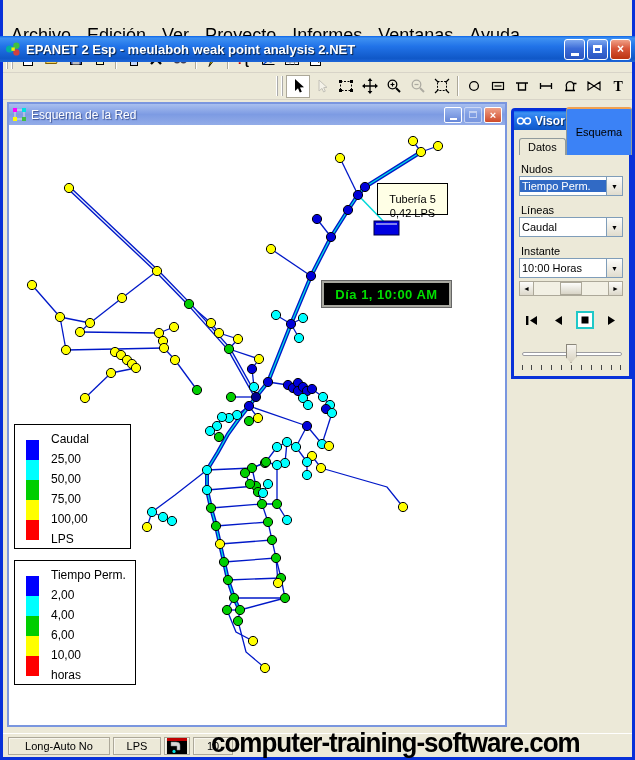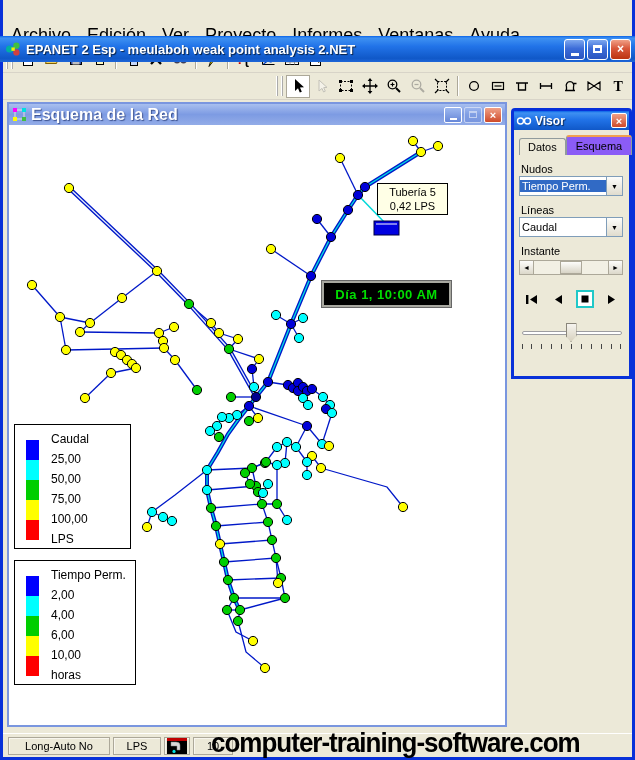--- a/index.html
+++ b/index.html
@@ -42,59 +42,59 @@
   .tbtn.pressed { background:#fff; border:1px solid #ACA899; }
   .tbtn.disabled { opacity:.45; filter:grayscale(1); }
   .tsep { width:2px; height:20px; border-left:1px solid #ACA899; border-right:1px solid #fff; margin:0 3px; }
 
   
   #mapwin { position:absolute; left:7px; top:102px; width:500px; height:625px;
     border:2px solid #7A96DF; background:#fff; z-index:10; }
   #mapwin-title { height:21px; background:linear-gradient(to bottom,#A8BFEF 0%,#7D9BE3 50%,#93ACE8 100%);
     display:flex; align-items:center; padding:0 3px; }
   #mapwin-title .wicon { width:15px; height:15px; margin-right:4px; }
-  #mapwin-title .wtext { flex:1; color:#fff; font-size:16px; font-weight:bold; text-shadow:1px 1px 1px rgba(40,60,120,.8); }
+  #mapwin-title .wtext { flex:1; color:#fff; font-size:12px; font-weight:normal; text-shadow:1px 1px 1px rgba(40,60,120,.8); }
   .smallbtn { width:18px; height:16px; margin-left:2px; border:1px solid #fff; border-radius:2px;
     display:flex; align-items:center; justify-content:center; color:#fff; font-size:11px; font-weight:bold;
     background:linear-gradient(to bottom,#9DB8F0,#6787D8); }
   .smallbtn.dis { opacity:.5; }
   .smallbtn.close { background:linear-gradient(to bottom,#F0A086,#CE4A2A); }
   .sglyph-min { width:7px; height:2px; background:#fff; align-self:flex-end; margin-bottom:2px; }
   .sglyph-max { width:8px; height:7px; border:1px solid #fff; border-top-width:2px; }
 
   #mapsvg { position:absolute; left:9px; top:124px; width:496px; height:601px; z-index:11; }
 
   
   .legend { position:absolute; background:#fff; border:1px solid #000; z-index:14; font-size:12px; }
   #legend-caudal { left:14px; top:424px; width:117px; height:125px; }
   #legend-tiempo { left:14px; top:560px; width:122px; height:125px; }
   .lg-bar { position:absolute; left:11px; top:15px; width:13px; }
   .lg-seg { width:13px; height:20px; }
   .lg-label { position:absolute; left:36px; height:20px; line-height:20px; white-space:nowrap; color:#000; }
 
   
   #tooltip { position:absolute; left:377px; top:183px; width:71px; height:32px; background:#FFFFE6;
-    border:1px solid #000; z-index:15; font-size:11px; text-align:center; line-height:14px; padding-top:1px; }
+    border:1px solid #000; z-index:15; font-size:11px; text-align:center; line-height:14px; padding-top:8px; }
   #clockbox { position:absolute; left:322px; top:281px; width:129px; height:26px; background:#000;
     border:2px solid #A8A8A0; box-shadow:0 0 0 1px #666; z-index:15; display:flex; align-items:center; justify-content:center; }
   #clockbox span { color:#00DD00; font-size:13px; font-weight:bold; letter-spacing:.5px; }
 
   
   #visor { position:absolute; left:511px; top:108px; width:121px; height:271px; background:#ECE9D8;
     border:3px solid #0831D9; border-radius:4px 4px 0 0; z-index:20; }
   #visor-title { height:19px; background:linear-gradient(to bottom,#0A63E8 0%,#3E91F2 10%,#2173E8 45%,#1058C8 100%);
     display:flex; align-items:center; padding:0 2px; }
   #visor-title .vicon { width:16px; height:11px; margin-right:3px; }
   #visor-title .vtext { flex:1; color:#fff; font-size:12px; font-weight:bold; text-shadow:1px 1px 1px rgba(0,0,0,.6); }
   #visor-title .smallbtn { width:16px; height:15px; }
   #visor-body { padding:4px 5px 0 5px; font-size:11px; }
   .tabs { display:flex; align-items:flex-end; height:21px; margin-bottom:2px; }
   .tab { border:1px solid #919B9C; border-bottom:none; padding:2px 8px 2px 8px; background:#ECE9D8;
     border-radius:3px 3px 0 0; font-size:11px; }
-  .tab.active { background:#8b5cf6; padding:3px 9px; position:relative; z-index:2; border-top:2px solid #F0A050; }
+  .tab.active { background:#3b82f6; padding:17px 9px; position:relative; z-index:2; border-top:2px solid #F0A050; }
   .vlabel { margin:8px 0 1px 2px; }
   .combo { width:104px; height:20px; border:1px solid #7F9DB9; background:#fff; display:flex; align-items:center; }
   .combo .cval { flex:1; padding:0 2px; font-size:11px; white-space:nowrap; overflow:hidden; }
   .combo .cval.sel { background:#316AC5; color:#fff; }
   .combo .cbtn { width:16px; height:18px; border-left:1px solid #7F9DB9;
     background:linear-gradient(to bottom,#FDFDFB,#E0DCCE); display:flex; align-items:center; justify-content:center;
     font-size:7px; color:#000; }
   .hscroll { width:104px; height:15px; margin-top:3px; display:flex; }
   .sbtn { width:15px; height:15px; background:linear-gradient(to bottom,#FDFDFB,#DCD8CA); border:1px solid #ACA899;
     display:flex; align-items:center; justify-content:center; font-size:7px; color:#000; }
@@ -596,20 +596,26 @@
           </span>
       </div>
       <div class="vlabel">Líneas</div>
       <div class="combo">
         <span class="cval">Caudal</span>
         <span class="cbtn">
             <span>▼</span>
           </span>
       </div>
       <div class="vlabel">Instante</div>
+      <div class="combo">
+        <span class="cval">10:00 Horas</span>
+        <span class="cbtn">
+            <span>▼</span>
+          </span>
+      </div>
       <div class="hscroll">
         <div class="sbtn">
             <span>◄</span>
           </div>
         <div class="strack">
             <div class="sthumb"></div>
           </div>
         <div class="sbtn">
             <span>►</span>
           </div>

